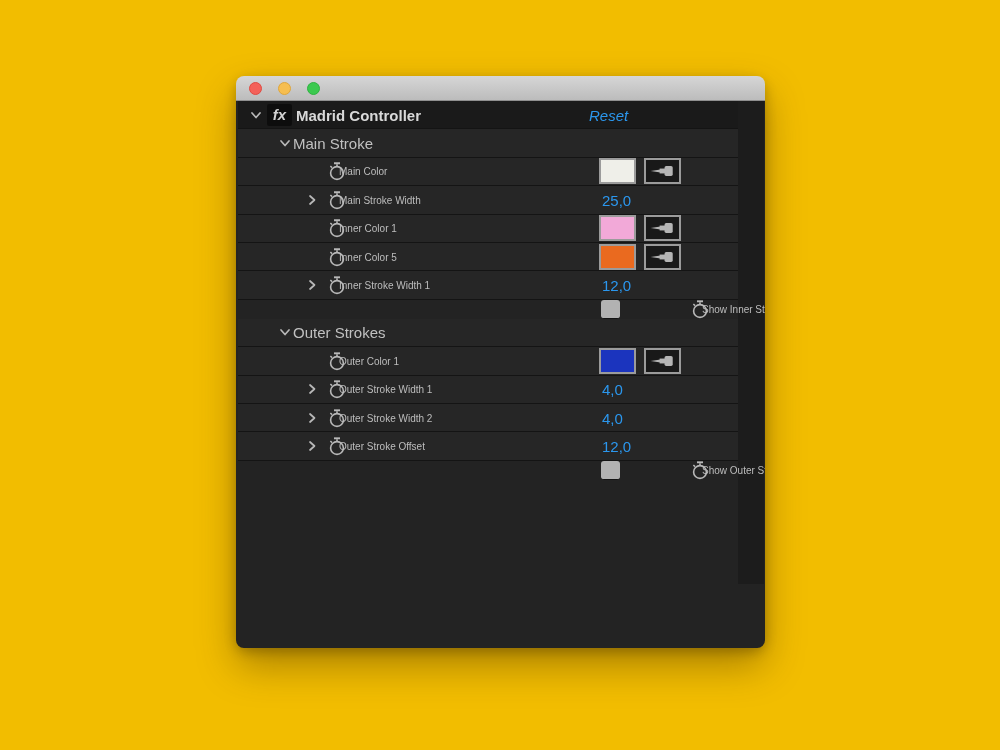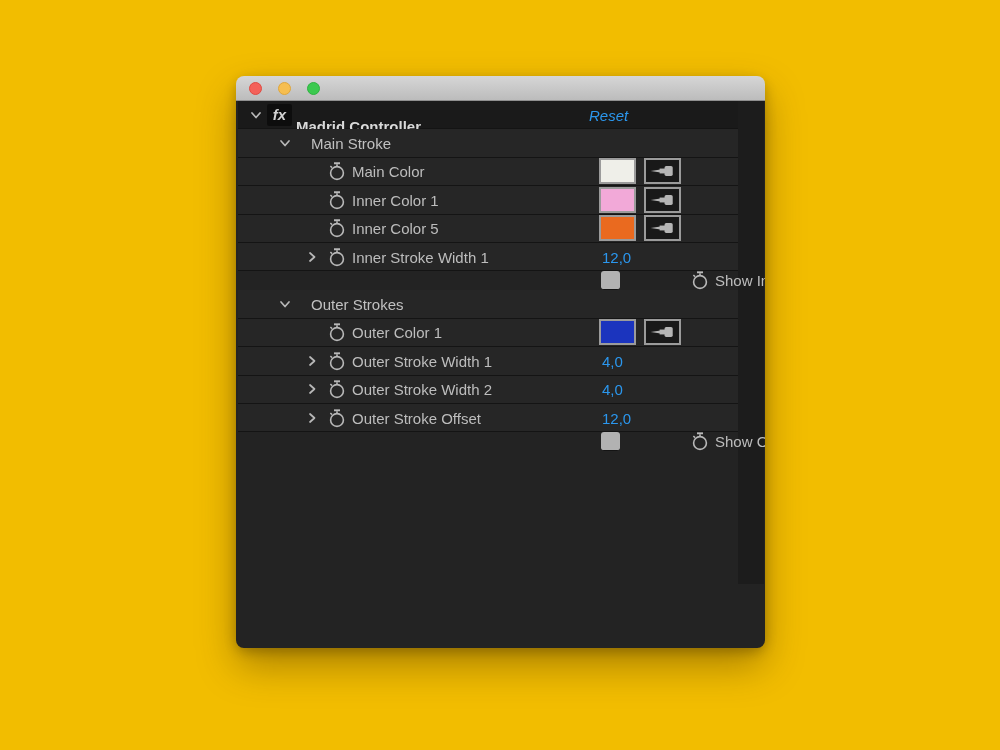--- a/index.html
+++ b/index.html
@@ -44,25 +44,25 @@
   .chev{width:14px;height:14px;display:inline-block;}
   .chev svg{display:block;}
   .chev.hdr{left:11px;}
   .chev.grp{left:40px;}
   .chev.exp{left:67px;}
   .fx-badge{
     left:29px;width:25px;height:22px;background:#0d0d0d;border-radius:2px;
     color:#d2d2d2;font-style:italic;font-weight:bold;font-size:15px;
     display:flex;align-items:center;justify-content:center;line-height:22px;
   }
-  .hdr-title{left:58px;font-size:15px;font-weight:bold;color:#d9d9d9;white-space:nowrap;margin-top:11px;}
+  .hdr-title{left:58px;font-size:15px;font-weight:bold;color:#d9d9d9;white-space:nowrap;}
   .reset{left:351px;font-size:15px;color:#2B97EE;cursor:pointer;font-style:italic;}
-  .grp-label{left:73px;font-size:15px;color:#c0c0c0;white-space:nowrap;}
+  .grp-label{left:55px;font-size:15px;color:#c0c0c0;white-space:nowrap;}
   .stopwatch{left:89px;width:20px;height:22px;}
-  .prop-label{left:114px;font-size:15px;color:#bdbdbd;white-space:nowrap;}
+  .prop-label{left:101px;font-size:10px;color:#bdbdbd;white-space:nowrap;}
   .prop-value{left:364px;font-size:15px;color:#2B97EE;}
   .swatch{
     left:361px;width:37px;height:26px;box-sizing:border-box;
     border:2px solid #9b9b9b;
   }
   .dropper{
     left:406px;width:37px;height:26px;box-sizing:border-box;
     border:2px solid #9b9b9b;background:#191919;
     display:flex;align-items:center;justify-content:center;
   }
@@ -132,20 +132,32 @@
               <use href="#sym-stopwatch"></use>
             </svg></span>
           <span class="prop-label">Main Color</span>
           <div class="swatch" style="background: rgb(239, 239, 233);"></div>
           <div class="dropper">
             <svg width="29" height="18" viewBox="0 0 33 22">
               <use href="#sym-eyedropper"></use>
             </svg>
           </div>
         </div>
+        <div class="row value">
+          <span class="chev exp">
+            <svg width="14" height="14" viewBox="0 0 14 14">
+              <use href="#sym-chevron-right"></use>
+            </svg>
+          </span>
+          <span class="stopwatch"><svg width="20" height="22" viewBox="0 0 20 22">
+              <use href="#sym-stopwatch"></use>
+            </svg></span>
+          <span class="prop-label">Main Stroke Width</span>
+          <span class="prop-value">25,0</span>
+        </div>
         <div class="row color">
           <span class="stopwatch"><svg width="20" height="22" viewBox="0 0 20 22">
               <use href="#sym-stopwatch"></use>
             </svg></span>
           <span class="prop-label">Inner Color 1</span>
           <div class="swatch" style="background: rgb(242, 169, 216);"></div>
           <div class="dropper">
             <svg width="29" height="18" viewBox="0 0 33 22">
               <use href="#sym-eyedropper"></use>
             </svg>

